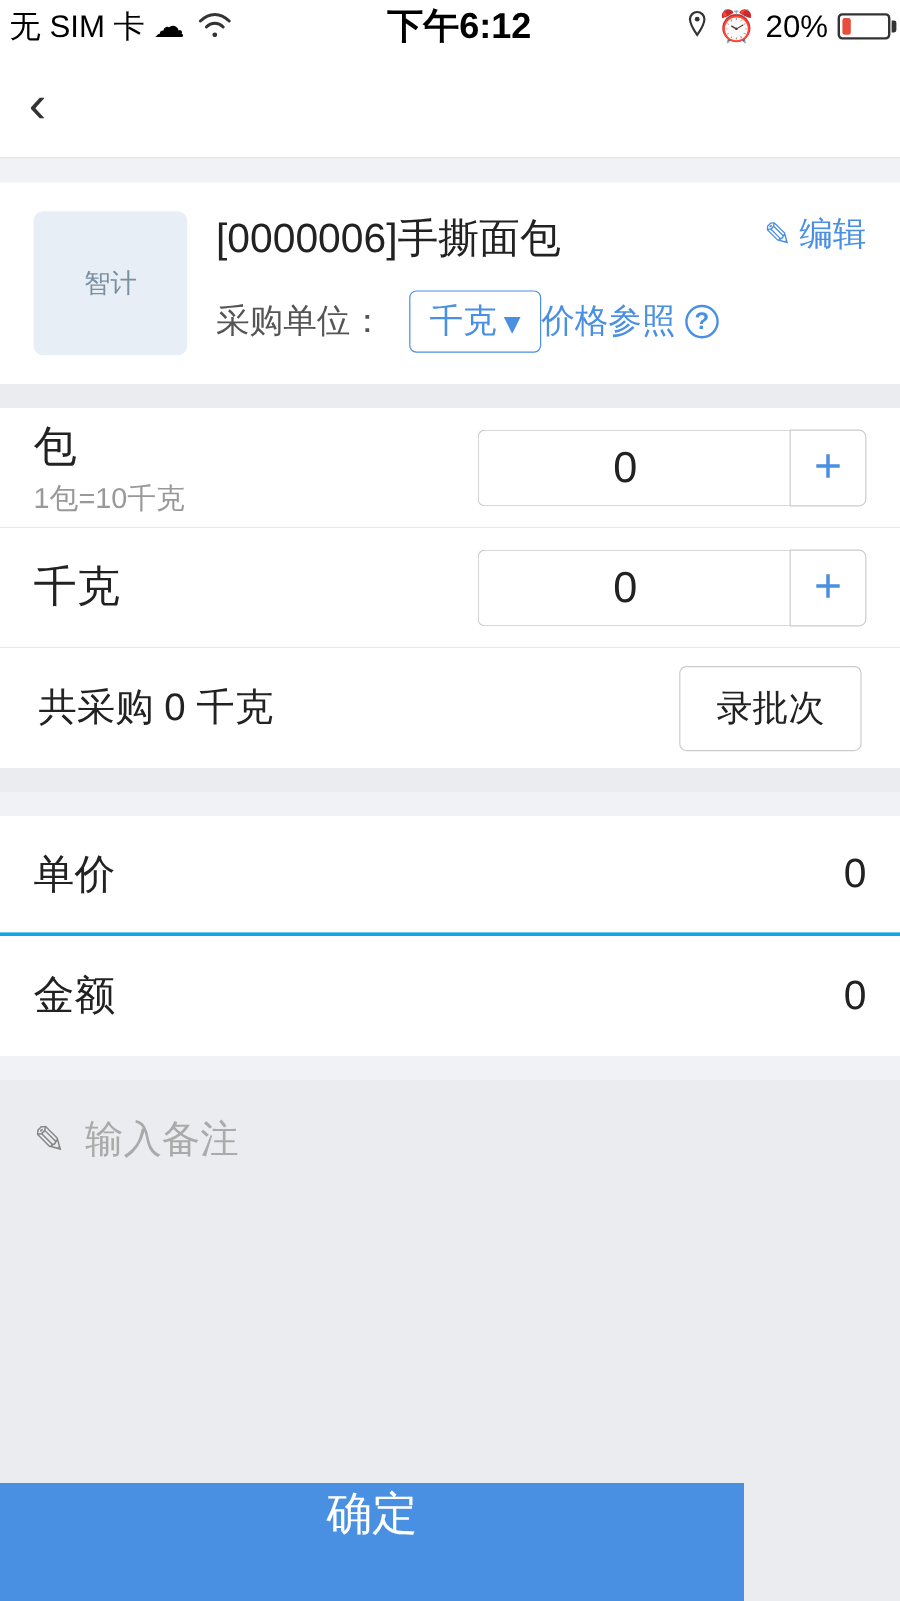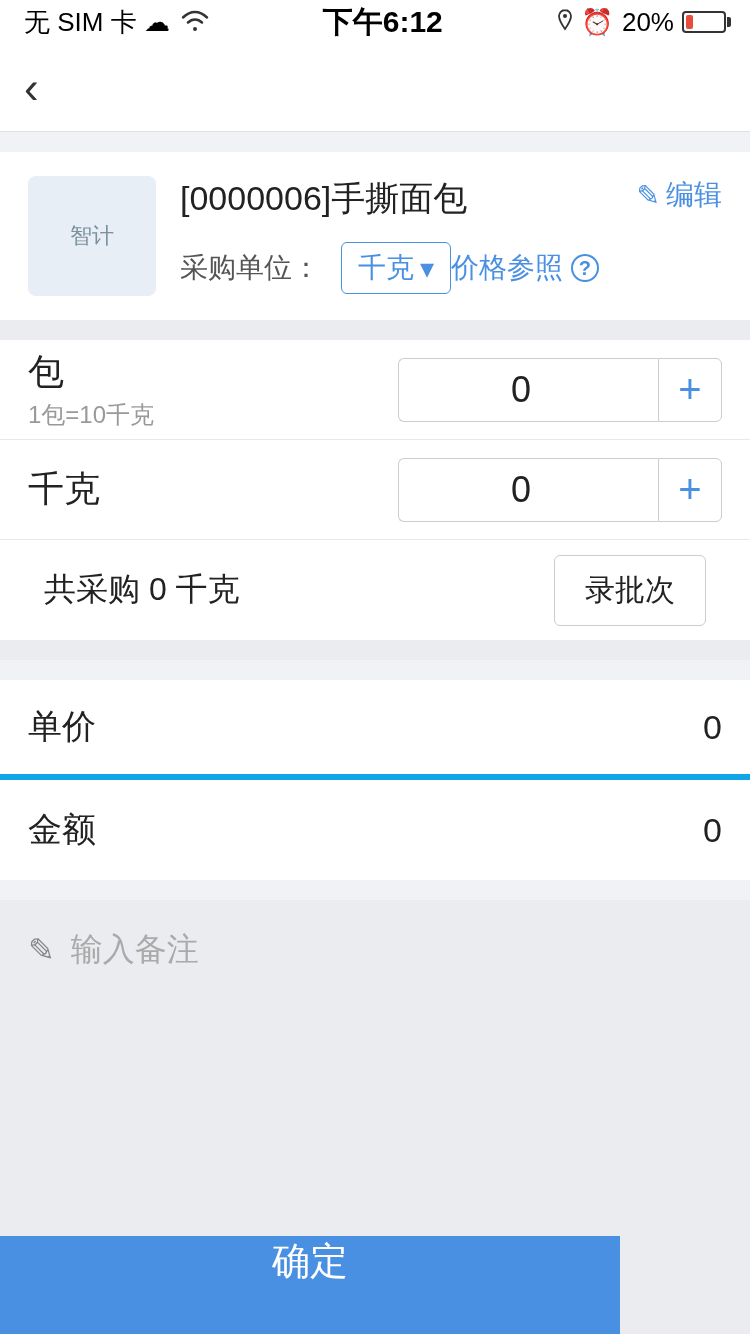--- a/index.html
+++ b/index.html
@@ -13,21 +13,21 @@
     }
 
     
     .status-bar {
       width: 750px;
       height: 44px;
       background: #fff;
       display: flex;
       align-items: center;
       justify-content: space-between;
-      padding: 0 24px;
+      padding: 0 8px;
       font-size: 28px;
       font-weight: 500;
     }
     .status-left { display: flex; align-items: center; gap: 10px; font-size: 26px; }
     .status-center { font-size: 30px; font-weight: 600; }
     .status-right { display: flex; align-items: center; gap: 8px; font-size: 26px; }
     .battery {
       width: 44px; height: 22px; border: 2px solid #333;
       border-radius: 4px; position: relative; display: inline-flex; align-items: center; padding: 2px;
     }
@@ -144,38 +144,38 @@
       border-radius: 0 6px 6px 0;
       font-size: 40px; color: #4a90e2;
       display: flex; align-items: center; justify-content: center;
       cursor: pointer;
     }
 
     
     .summary-row {
       background: #fff;
       display: flex; align-items: center; justify-content: space-between;
-      padding: 0 44px;
+      padding: 0 32px;
       height: 100px;
     }
     .summary-text { font-size: 32px; color: #222; }
     .batch-btn {
       border: 1px solid #ccc;
       border-radius: 6px;
       padding: 14px 30px;
       font-size: 30px; color: #222;
       background: #fff; cursor: pointer;
     }
 
     
     .info-section { background: #fff; margin-top: 20px; }
     .info-row {
       display: flex; align-items: center; justify-content: space-between;
       padding: 0 28px; height: 100px;
-      border-bottom: 6px solid #0ea5e9;
+      border-bottom: 3px solid #0ea5e9;
     }
     .info-row:last-child { border-bottom: none; }
     .info-label { font-size: 34px; color: #222; }
     .info-value { font-size: 34px; color: #222; }
 
     
     .remark-section {
       background: #eaecf0;
       margin-top: 20px;
       padding: 28px 28px;

